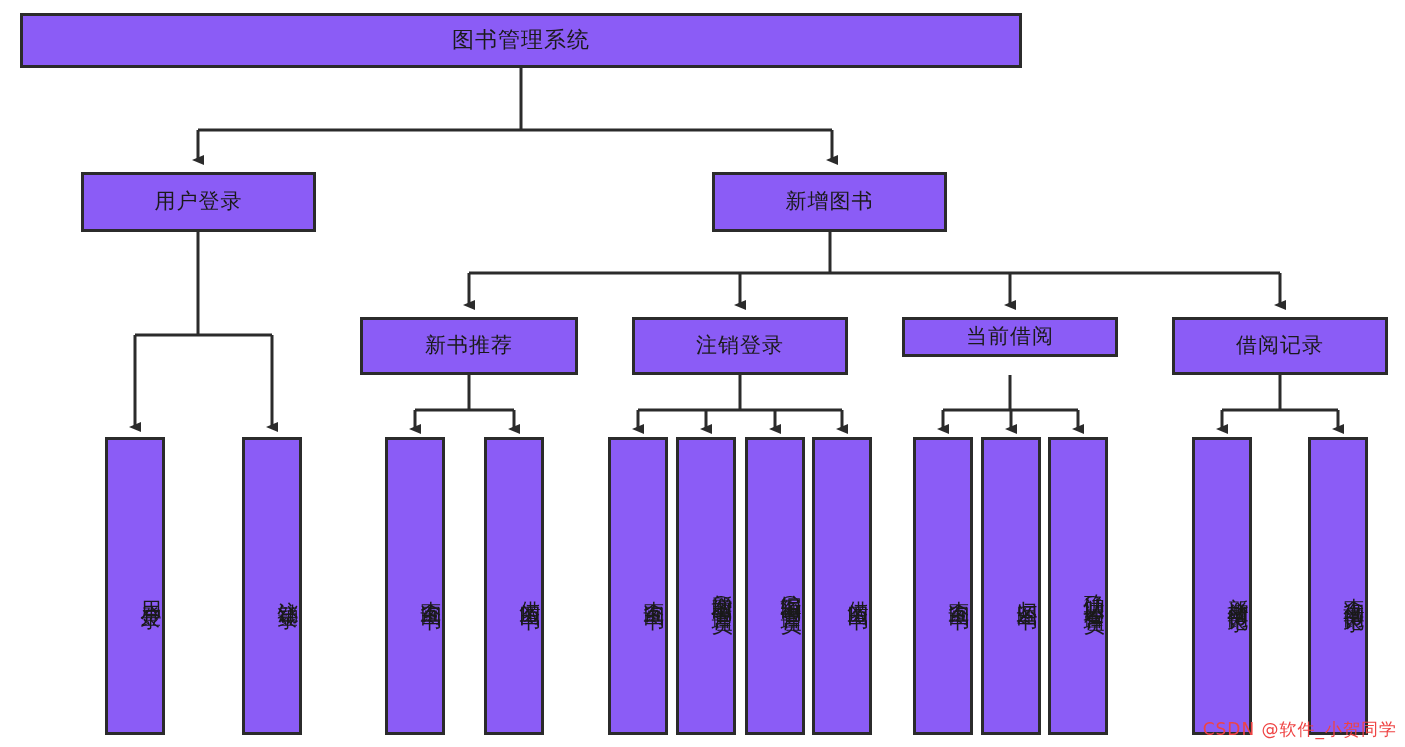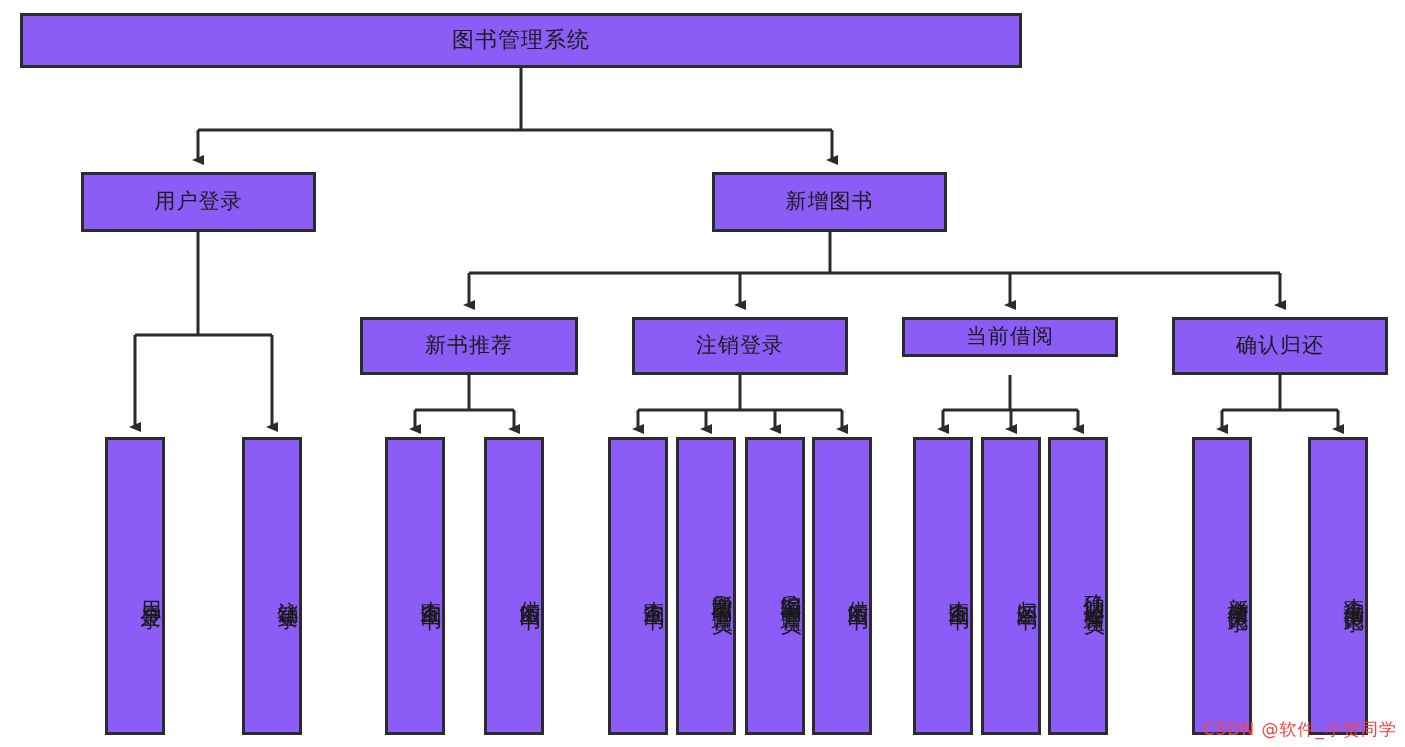--- a/index.html
+++ b/index.html
@@ -129,21 +129,21 @@
 
   <div class="node h" style="left:632px;top:317px;width:216px;height:58px;">
     <span>注销登录</span>
   </div>
 
   <div class="node h" style="left:902px;top:317px;width:216px;height:40px;">
     <span>当前借阅</span>
   </div>
 
   <div class="node h" style="left:1172px;top:317px;width:216px;height:58px;">
-    <span>确认归还</span>
+    <span>借阅记录</span>
   </div>
 
   <div class="node v" style="left:105px;top:437px;width:60px;height:298px;">
     <span class="vtext">用户登录</span>
   </div>
 
   <div class="node v" style="left:242px;top:437px;width:60px;height:298px;">
     <span class="vtext">注销登录</span>
   </div>
 

